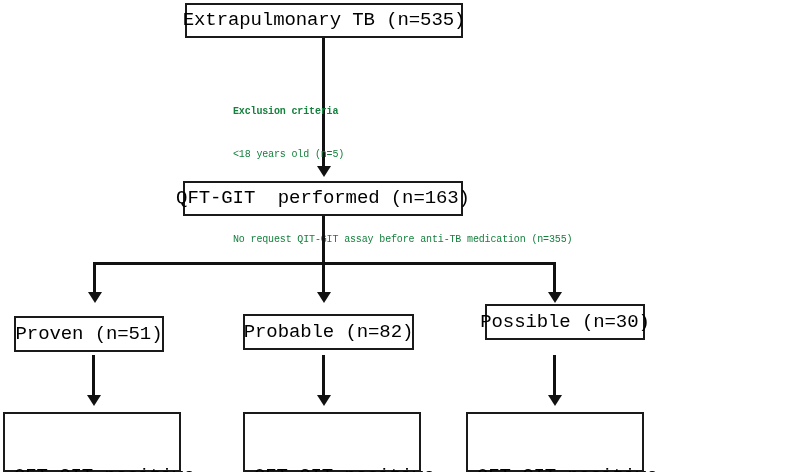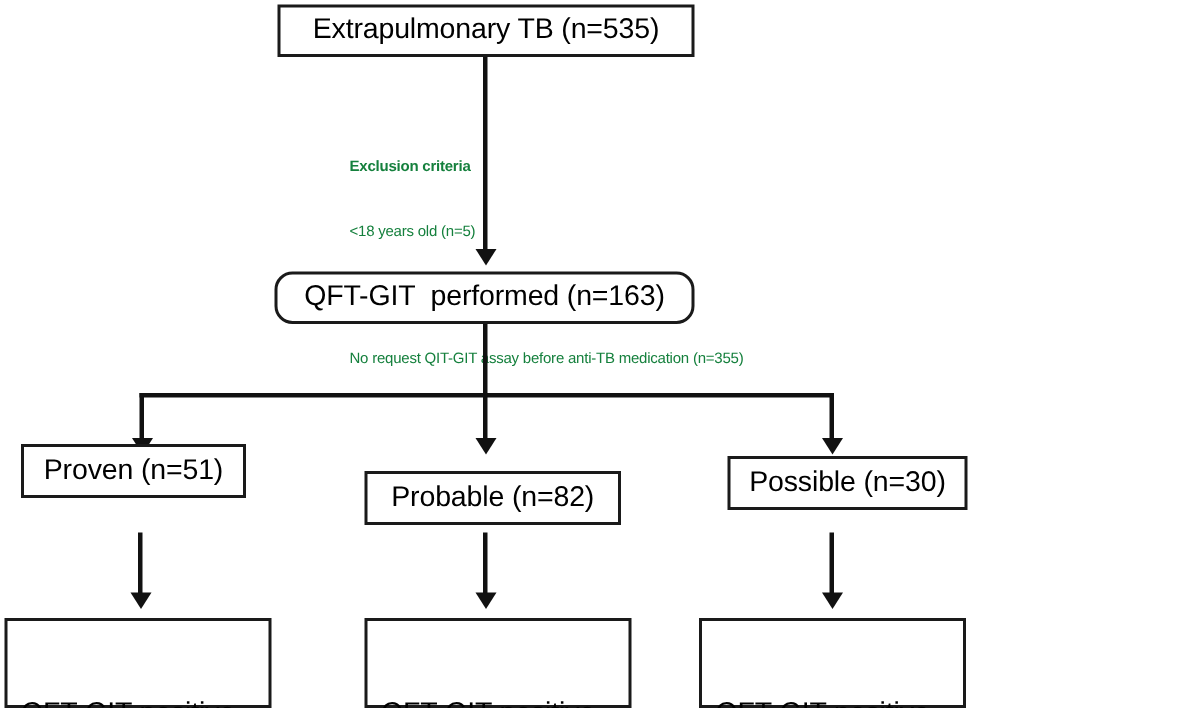--- a/index.html
+++ b/index.html
@@ -5,21 +5,21 @@
   html, body {
     margin: 0;
     padding: 0;
     background: #ffffff;
   }
   #canvas {
     position: relative;
     width: 710px;
     height: 472px;
     background: #ffffff;
-    font-family: Liberation Sans, sans-serif;
+    font-family: Liberation Mono, monospace;
     overflow: hidden;
   }
   .node {
     position: absolute;
     box-sizing: border-box;
     border: 2px solid #1a1a1a;
     background: #ffffff;
     color: #000000;
     display: flex;
     align-items: center;
@@ -86,38 +86,38 @@
   <div class="vline" style="left:322px; top:38px; height:128px;"></div>
   <div class="arrowhead" style="left:316.5px; top:166px;"></div>
 
   <div class="excl" style="left:233px; top:77px;">
     <span class="hd">Exclusion criteria</span>
     <span class="li">&lt;18 years old (n=5)</span>
     <span class="li">Finally not TB (n=12)</span>
     <span class="li">No request QIT-GIT assay before anti-TB medication (n=355)</span>
   </div>
 
-  <div class="node" style="left:183px; top:181px; width:280px; height:35px;border-radius:12px;">
+  <div class="node" style="left:183px; top:181px; width:280px; height:35px;">
     <span>QFT-GIT  performed (n=163)</span>
   </div>
 
   <div class="vline" style="left:322px; top:216px; height:48px;"></div>
 
   <div class="hline" style="left:93px; top:262px; width:463px;"></div>
 
   <div class="vline" style="left:93px; top:262px; height:32px;"></div>
   <div class="arrowhead" style="left:87.5px; top:292px;"></div>
 
   <div class="vline" style="left:322px; top:262px; height:32px;"></div>
   <div class="arrowhead" style="left:316.5px; top:292px;"></div>
 
   <div class="vline" style="left:553px; top:262px; height:32px;"></div>
   <div class="arrowhead" style="left:547.5px; top:292px;"></div>
 
-  <div class="node" style="left:14px; top:296px; width:150px; height:36px;">
+  <div class="node" style="left:14px; top:316px; width:150px; height:36px;">
     <span>Proven (n=51)</span>
   </div>
   <div class="node" style="left:243px; top:304px; width:171px; height:36px;margin-top:10px;">
     <span>Probable (n=82)</span>
   </div>
   <div class="node" style="left:485px; top:304px; width:160px; height:36px;align-items:center;">
     <span>Possible (n=30)</span>
   </div>
 
   <div class="vline" style="left:92px; top:355px; height:42px;"></div>

